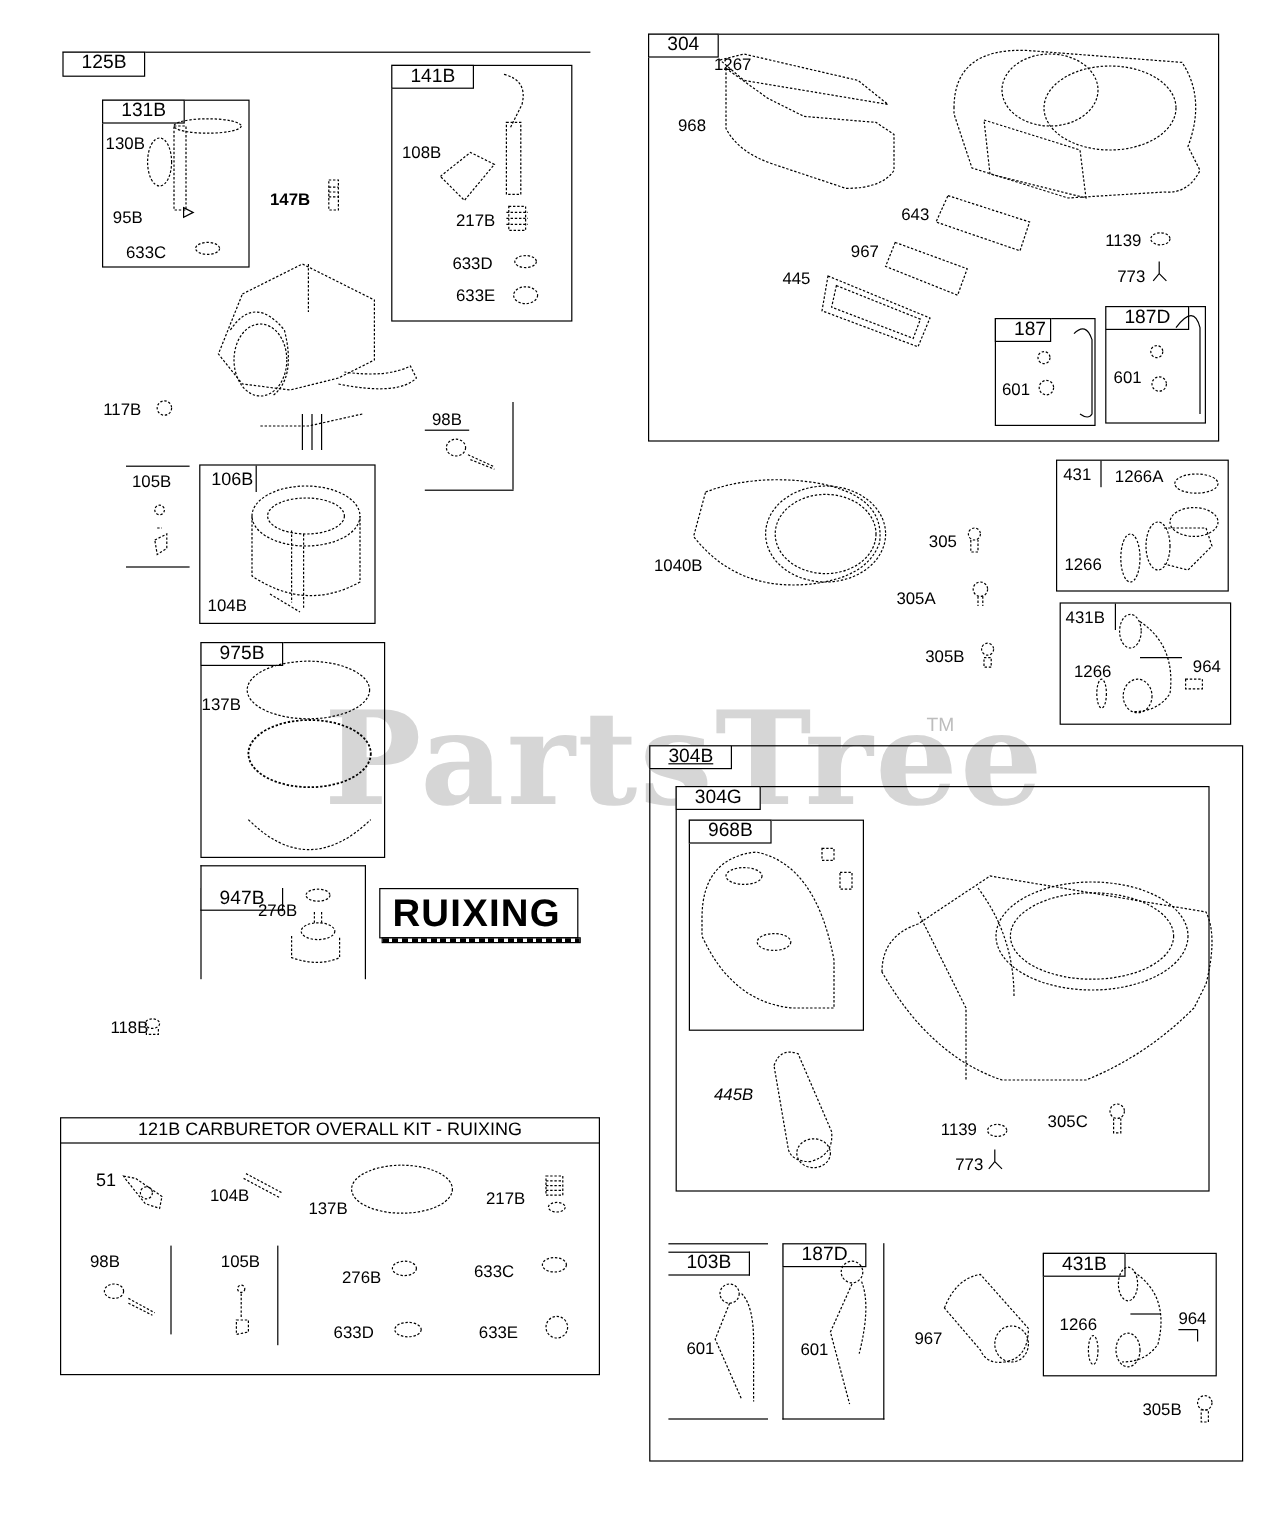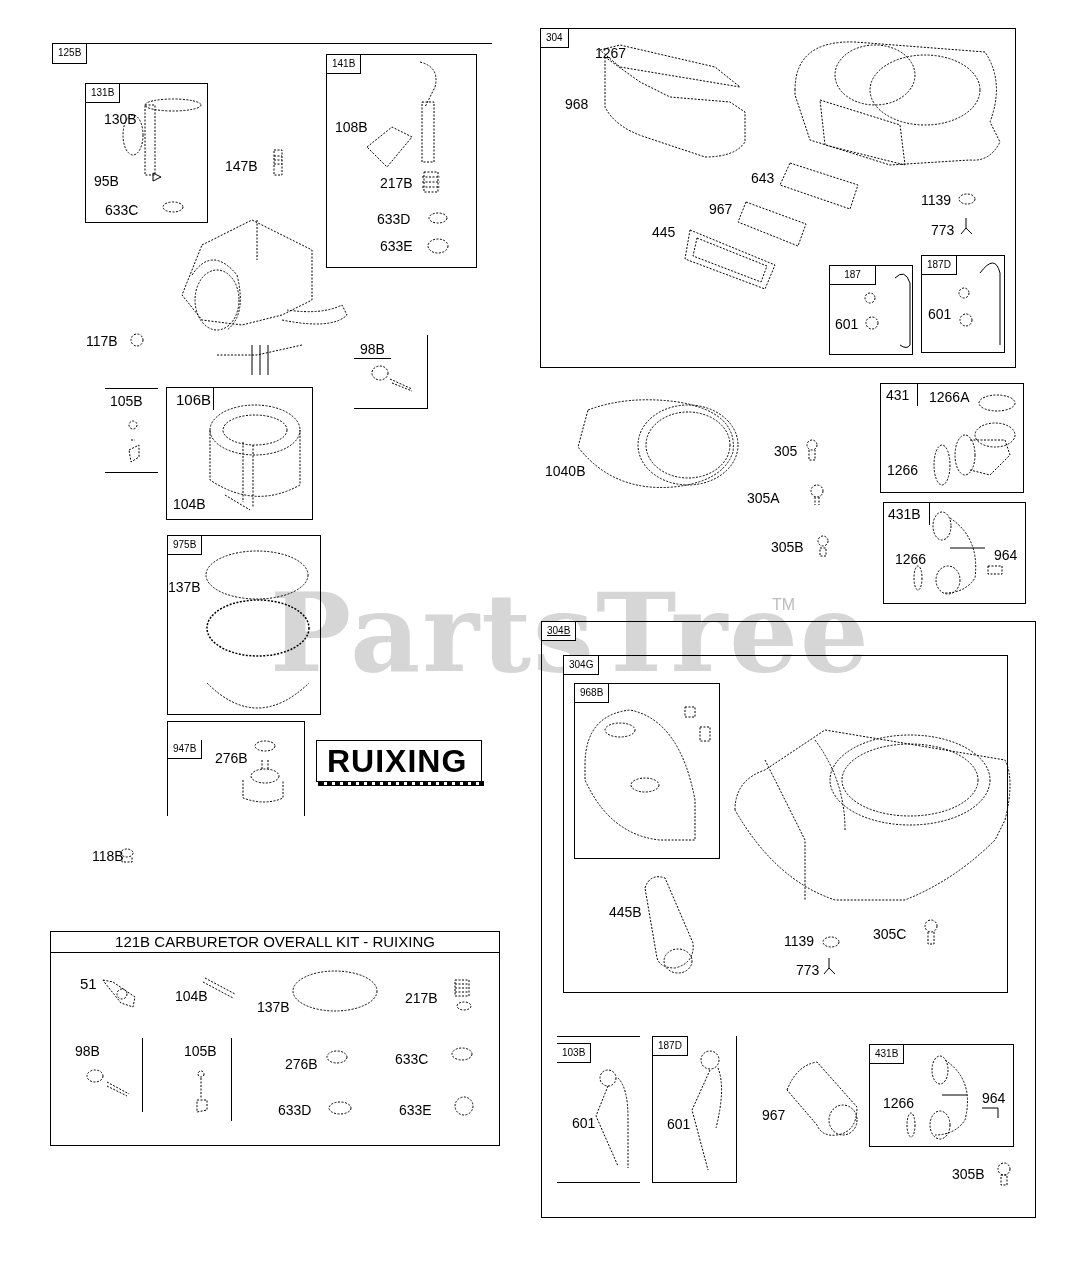--- a/index.html
+++ b/index.html
@@ -1,18 +1,18 @@
 <!DOCTYPE html>
 <html><head>
 <meta charset="utf-8">
 <style>
   html,body{margin:0;padding:0;background:#fff;}
   body{width:1072px;height:1280px;position:relative;overflow:hidden;font-family:"Liberation Sans",sans-serif;color:#000;}
   .box{position:absolute;border:1.5px solid #000;box-sizing:border-box;}
-  .tag{position:absolute;border:1.5px solid #000;background:#fff;font-size:10px;line-height:18px;padding:0 5px;box-sizing:border-box;white-space:nowrap;}
+  .tag{position:absolute;border:1.5px solid #000;background:#fff;font-size:16px;line-height:18px;padding:0 15px;box-sizing:border-box;white-space:nowrap;}
   .lbl{position:absolute;font-size:14px;line-height:16px;white-space:nowrap;}
   .hl{position:absolute;height:0;border-top:1.5px solid #000;}
   .vl{position:absolute;width:0;border-left:1.5px solid #000;}
   svg.part{position:absolute;overflow:visible;}
   svg.part *{fill:none;stroke:#000;stroke-width:1;stroke-dasharray:2 1.5;}
   svg.part .solid{stroke-dasharray:none;}
   .wm{position:absolute;left:270px;top:578px;font-family:"DejaVu Serif",serif;font-weight:bold;font-size:108px;color:#cfcfcf;letter-spacing:2px;opacity:.85;line-height:110px;pointer-events:none;}
   .tm{position:absolute;left:772px;top:596px;font-size:16px;color:#bdbdbd;}
   .ruixing{position:absolute;left:316px;top:740px;width:166px;height:42px;border:1.5px solid #000;box-sizing:border-box;font-weight:bold;font-size:32px;line-height:40px;padding-left:10px;letter-spacing:1px;}
   .ruixing-strip{position:absolute;left:318px;top:781px;width:166px;height:5px;background:repeating-linear-gradient(90deg,#000 0 5px,#fff 5px 8px);border:1px solid #000;box-sizing:border-box;}
@@ -22,32 +22,32 @@
 <body>
 
 <div class="wm">PartsTree</div>
 <div class="tm">TM</div>
 
 <div class="hl" style="left:52px;top:43px;width:440px;"></div>
 <div class="tag" style="left:52px;top:43px;height:21px;">125B</div>
 
 <div class="box" style="left:85px;top:83px;width:123px;height:140px;"></div>
 <div class="tag" style="left:85px;top:83px;">131B</div>
-<div class="lbl" style="left:88px;top:111px;margin-left:16px;">130B</div>
+<div class="lbl" style="left:88px;top:111px;">130B</div>
 <div class="lbl" style="left:94px;top:173px;">95B</div>
 <div class="lbl" style="left:105px;top:202px;">633C</div>
 <svg class="part" style="left:115px;top:95px" width="90" height="120">
   <ellipse cx="18" cy="40" rx="10" ry="20"></ellipse>
     <rect x="30" y="10" width="10" height="70"></rect>
     <ellipse cx="58" cy="10" rx="28" ry="6"></ellipse>
   <path d="M38 78 l8 4 l-8 4z" class="solid"></path>
     <ellipse cx="58" cy="112" rx="10" ry="5"></ellipse>
 </svg>
 
-<div class="lbl" style="left:225px;top:158px;">147B</div>
+<div class="lbl" style="left:225px;top:158px;font-weight:bold;">147B</div>
 <svg class="part" style="left:272px;top:150px" width="12" height="26">
     <rect x="2" y="0" width="8" height="25"></rect>
     <path d="M2 6h8M2 10h8M2 14h8"></path>
   </svg>
 
 <div class="box" style="left:326px;top:54px;width:151px;height:214px;"></div>
 <div class="tag" style="left:326px;top:54px;">141B</div>
 <div class="lbl" style="left:335px;top:119px;">108B</div>
 <div class="lbl" style="left:380px;top:175px;">217B</div>
 <div class="lbl" style="left:377px;top:211px;">633D</div>
@@ -306,21 +306,21 @@
     <rect x="115" y="22" width="10" height="14"></rect>
 </svg>
 
 <svg class="part" style="left:735px;top:720px" width="265" height="185">
   <path d="M0 90 q0 -30 30 -40 l60 -40 l180 30 q10 20 0 60 l-10 20 q-40 40 -90 60 l-70 0 q-60 -20 -100 -90z"></path>
   <ellipse cx="175" cy="60" rx="80" ry="45"></ellipse>
     <ellipse cx="175" cy="60" rx="68" ry="36"></ellipse>
   <path d="M30 40 l40 80 l0 60 M80 20 q30 40 30 90"></path>
 </svg>
 
-<div class="lbl" style="left:609px;top:904px;">445B</div>
+<div class="lbl" style="left:595px;top:904px;font-style:italic;">445B</div>
 <svg class="part" style="left:645px;top:873px" width="50" height="100">
     <path d="M0 15 q5 -15 20 -10 l28 65 q2 20 -18 25 q-15 0 -18 -10 z"></path>
     <ellipse cx="33" cy="88" rx="14" ry="12"></ellipse>
   </svg>
 <div class="lbl" style="left:784px;top:933px;">1139</div>
 <svg class="part" style="left:822px;top:936px" width="18" height="12">
     <ellipse cx="9" cy="6" rx="8" ry="5"></ellipse>
   </svg>
 <div class="lbl" style="left:873px;top:926px;">305C</div>
 <svg class="part" style="left:923px;top:920px" width="16" height="26">

